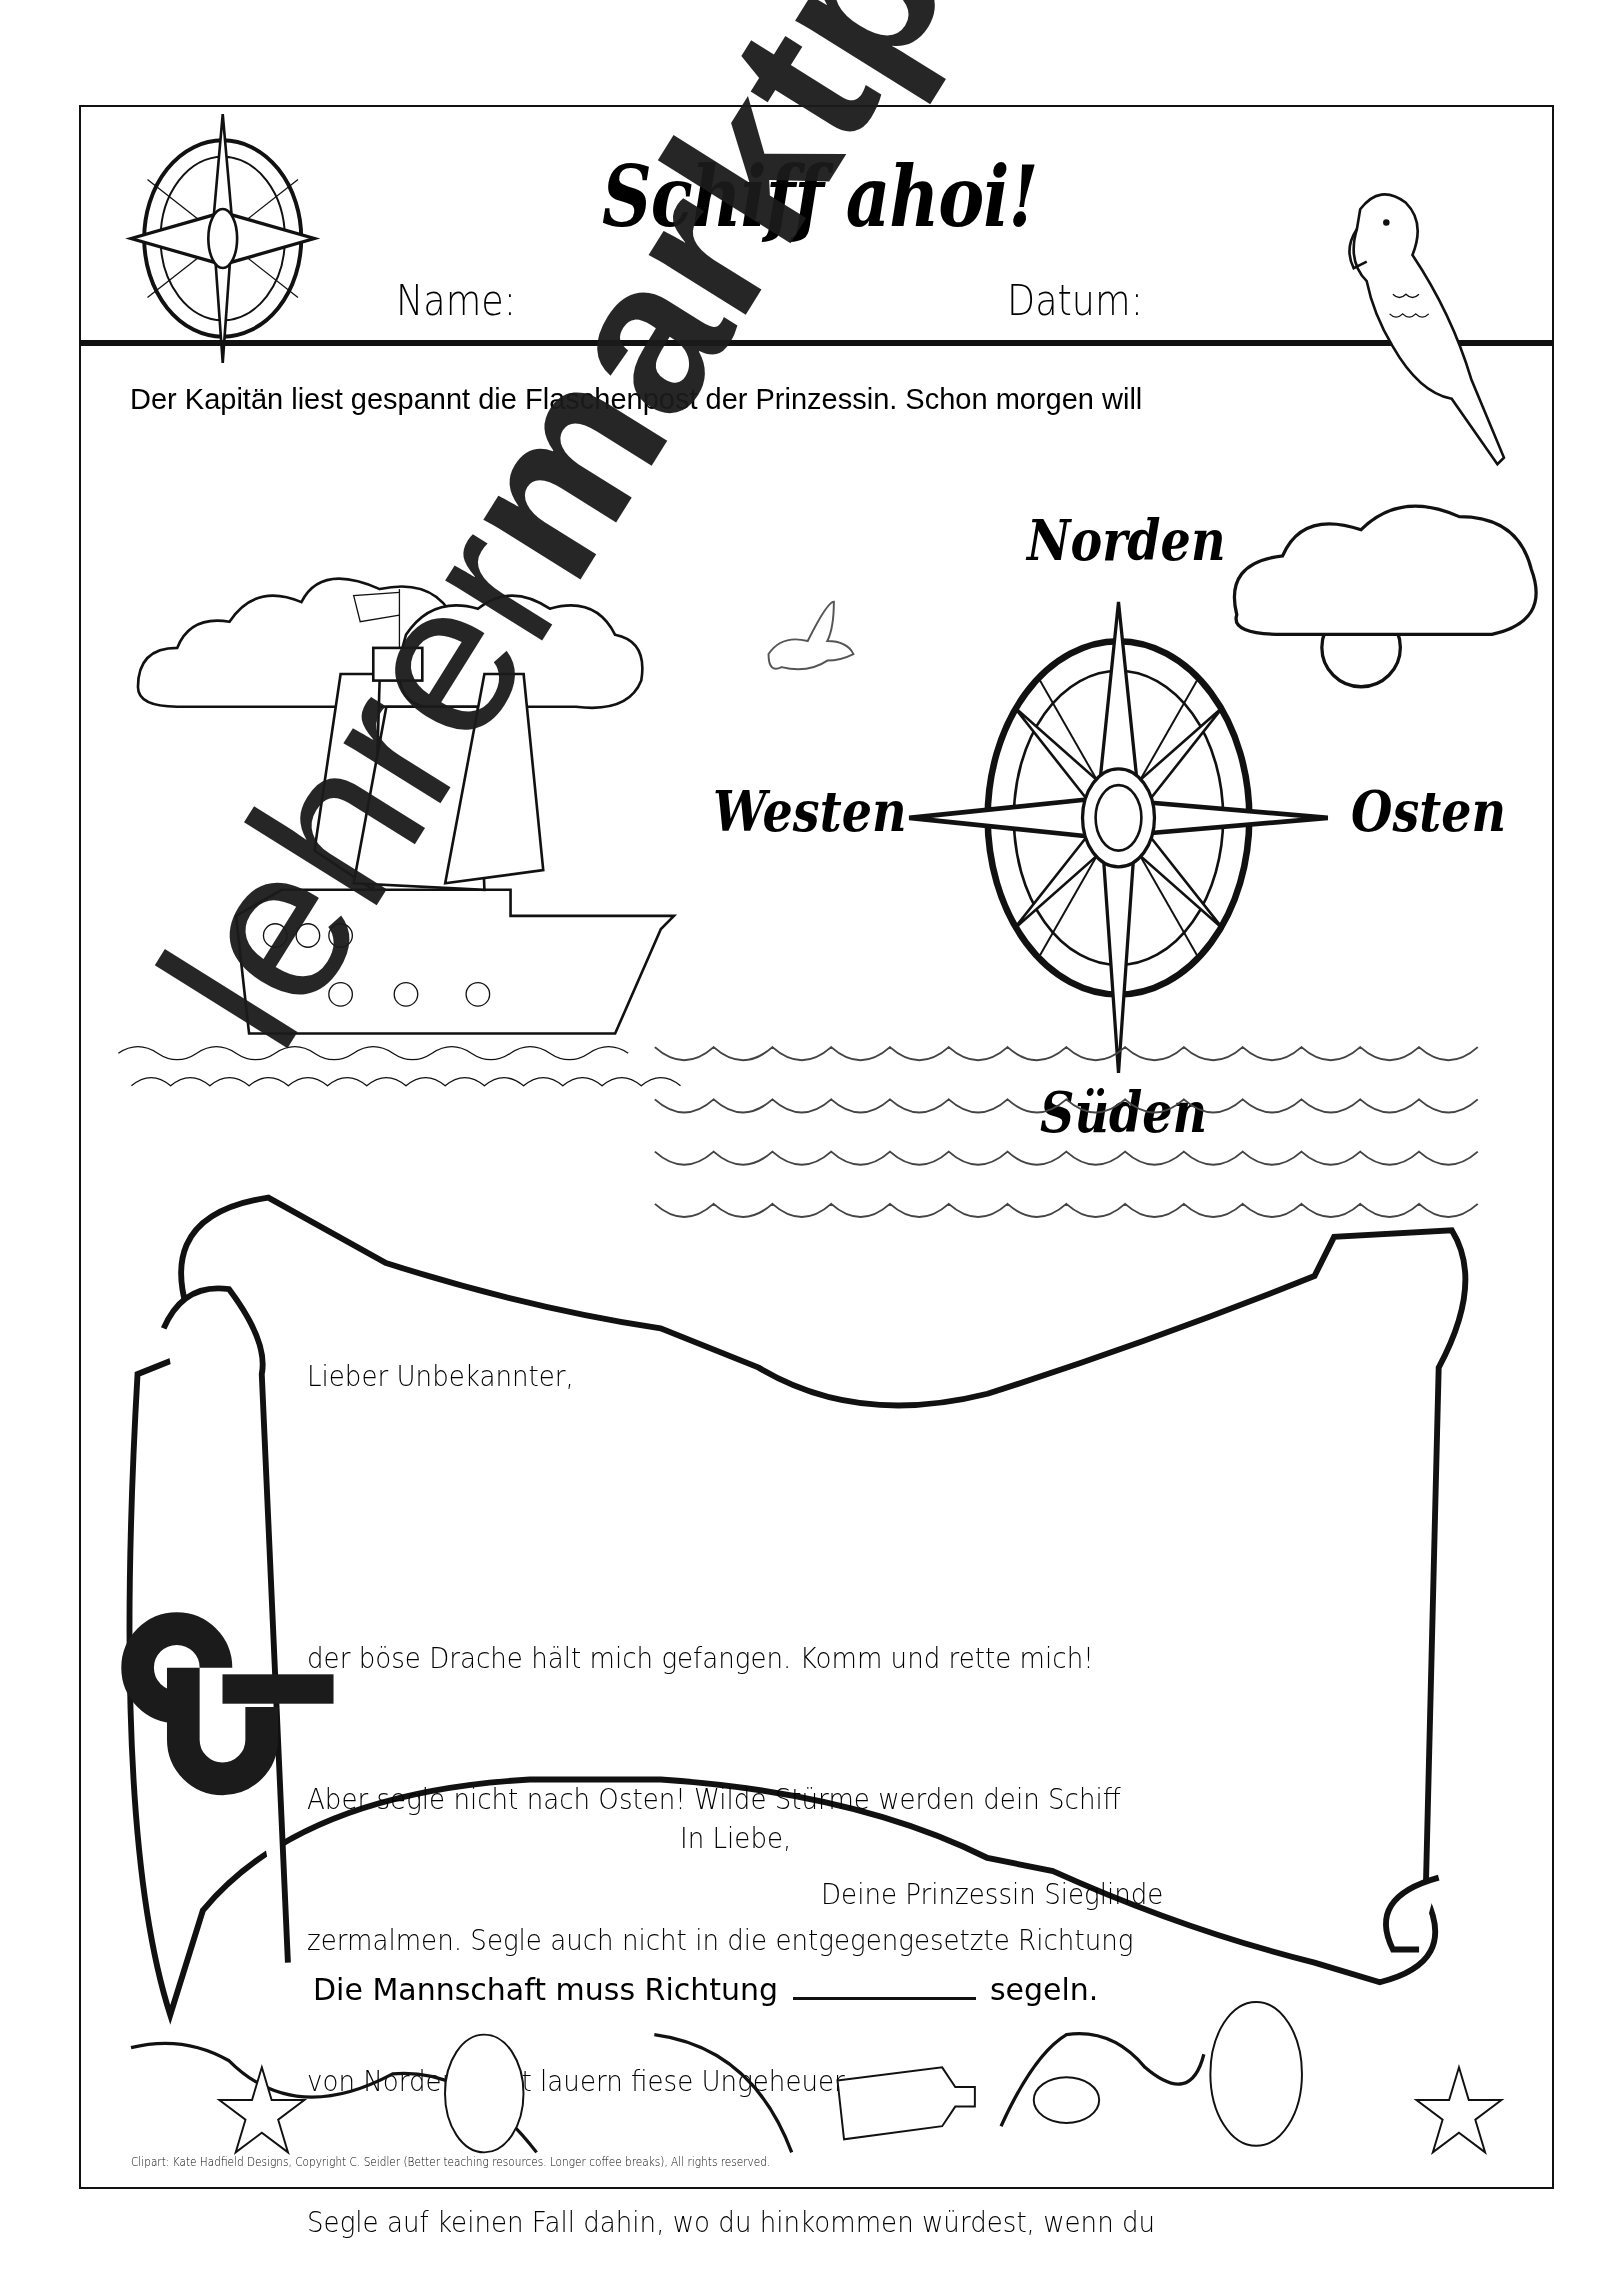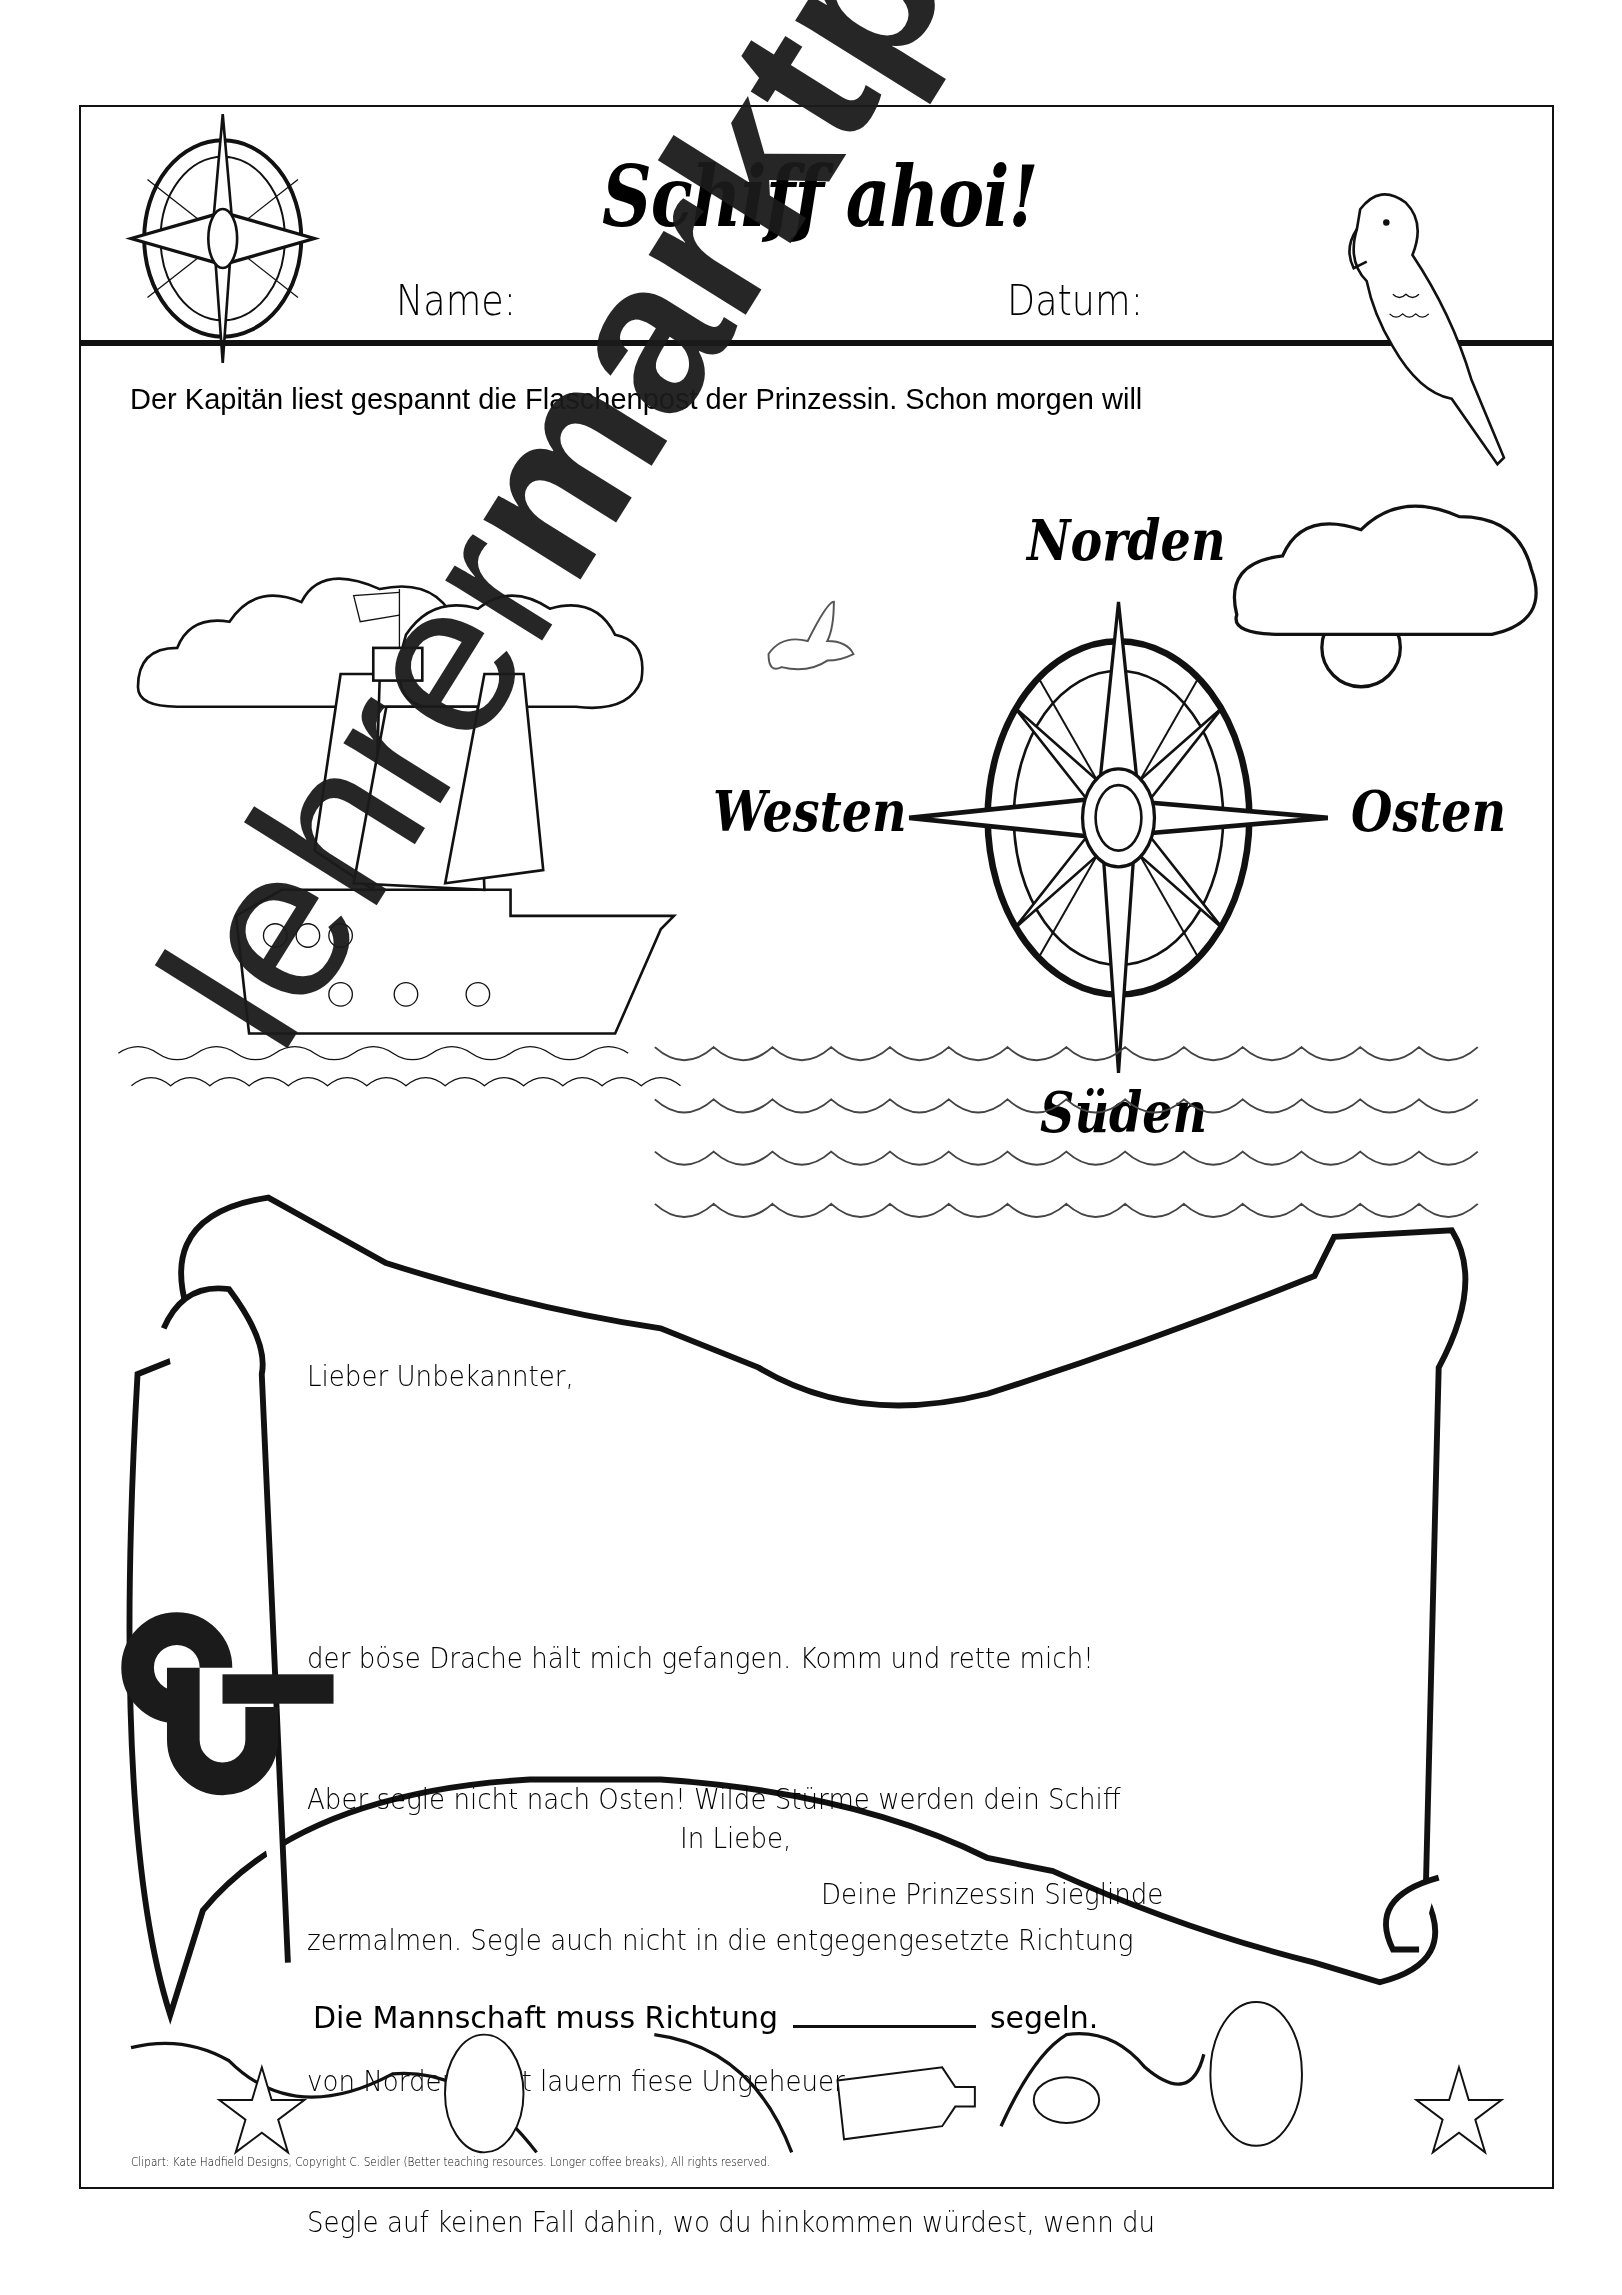--- a/index.html
+++ b/index.html
@@ -6,21 +6,21 @@
   body{width:1622px;height:2295px;position:relative;overflow:hidden;font-family:"Liberation Sans",sans-serif;color:#000;}
   .page{position:absolute;left:79px;top:105px;width:1475px;height:2084px;border:2px solid #111;box-sizing:border-box;}
   .abs{position:absolute;}
   .title{left:602px;top:147px;font-family:"DejaVu Serif",serif;font-style:italic;font-weight:bold;font-size:84px;letter-spacing:-1.3px;transform:scaleX(0.82);transform-origin:left top;}
   .field-label{font-family:"DejaVu Sans",sans-serif;font-weight:200;font-size:43px;transform:scaleX(0.85);transform-origin:left top;}
   .header-rule{left:79px;top:340px;width:1475px;height:5.9px;background:#111;}
   .intro{left:130px;top:379px;width:1243px;font-size:29px;line-height:40px;font-family:"Liberation Sans",sans-serif;}
   .dir{font-family:"DejaVu Serif",serif;font-style:italic;font-weight:bold;font-size:56px;transform:scaleX(0.85);transform-origin:left top;}
   .letter{left:307px;top:1259px;font-family:"DejaVu Sans",sans-serif;font-weight:200;font-size:29px;line-height:47px;transform:scaleX(0.9);transform-origin:left top;white-space:pre;}
   .letter p{margin:0;}
-  .answer{left:313px;top:1972px;font-size:30px;font-family:"DejaVu Sans",sans-serif;margin-top:28px;}
+  .answer{left:313px;top:1972px;font-size:30px;font-family:"DejaVu Sans",sans-serif;}
   .blank{display:inline-block;width:183px;border-bottom:3.9px solid #111;margin:0 14.4px;vertical-align:baseline;}
   .credit{left:131px;top:2154px;font-size:12.4px;font-family:"DejaVu Sans",sans-serif;font-weight:200;transform:scaleX(0.85);transform-origin:left top;white-space:nowrap;}
   .watermark{left:111px;top:955px;font-family:"Liberation Sans",sans-serif;font-size:216px;font-weight:bold;color:#1b1b1b;transform:rotate(-58deg);transform-origin:left top;white-space:nowrap;opacity:.95;}
   .wm-thin{font-weight:normal;}
   svg{position:absolute;overflow:visible;}
 </style>
 </head>
 <body>
 
 <div class="page"></div>

